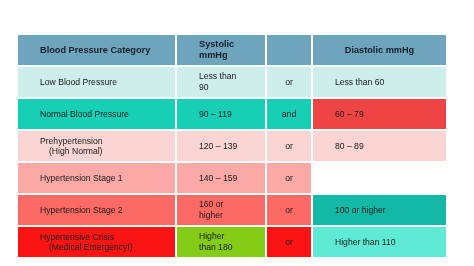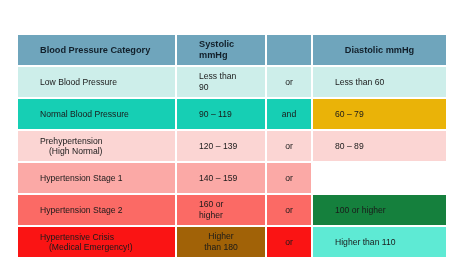--- a/index.html
+++ b/index.html
@@ -105,21 +105,21 @@
     </div>
 
     <div class="row">
       <div class="cell c-cat" style="background: rgb(22, 207, 180);">
         <span class="cat-lines">
           <span class="line1">Normal Blood Pressure</span>
         </span>
       </div>
       <div class="cell c-sys" style="background: rgb(22, 207, 180);">90 – 119</div>
       <div class="cell c-conn" style="background: rgb(22, 207, 180);">and</div>
-      <div class="cell c-dia" style="background: #eab308;">60 – 79</div>
+      <div class="cell c-dia" style="background: #ef4444;">60 – 79</div>
     </div>
 
     <div class="row">
       <div class="cell c-cat" style="background: rgb(251, 213, 211);">
         <span class="cat-lines">
           <span class="line1">Prehypertension</span>
           <span class="line2">(High Normal)</span>
         </span>
       </div>
       <div class="cell c-sys" style="background: rgb(251, 213, 211);">120 – 139</div>
@@ -138,29 +138,29 @@
     </div>
 
     <div class="row">
       <div class="cell c-cat" style="background: rgb(251, 106, 101);">
         <span class="cat-lines">
           <span class="line1">Hypertension Stage 2</span>
         </span>
       </div>
       <div class="cell c-sys" style="background: rgb(251, 106, 101);">160 or higher</div>
       <div class="cell c-conn" style="background: rgb(251, 106, 101);">or</div>
-      <div class="cell c-dia" style="background: #15803d;">100 or higher</div>
+      <div class="cell c-dia" style="background: #14b8a6;">100 or higher</div>
     </div>
 
     <div class="row">
       <div class="cell c-cat" style="background: rgb(250, 20, 20);">
         <span class="cat-lines">
           <span class="line1">Hypertensive Crisis</span>
           <span class="line2">(Medical Emergency!)</span>
         </span>
       </div>
-      <div class="cell c-sys" style="background: #a16207; text-align: center;">Higher than 180</div>
+      <div class="cell c-sys" style="background: #84cc16;">Higher than 180</div>
       <div class="cell c-conn" style="background: rgb(250, 20, 20);">or</div>
       <div class="cell c-dia" style="background: #5eead4;">Higher than 110</div>
     </div>
 
   </div>
 </div>
 
 </body></html>

